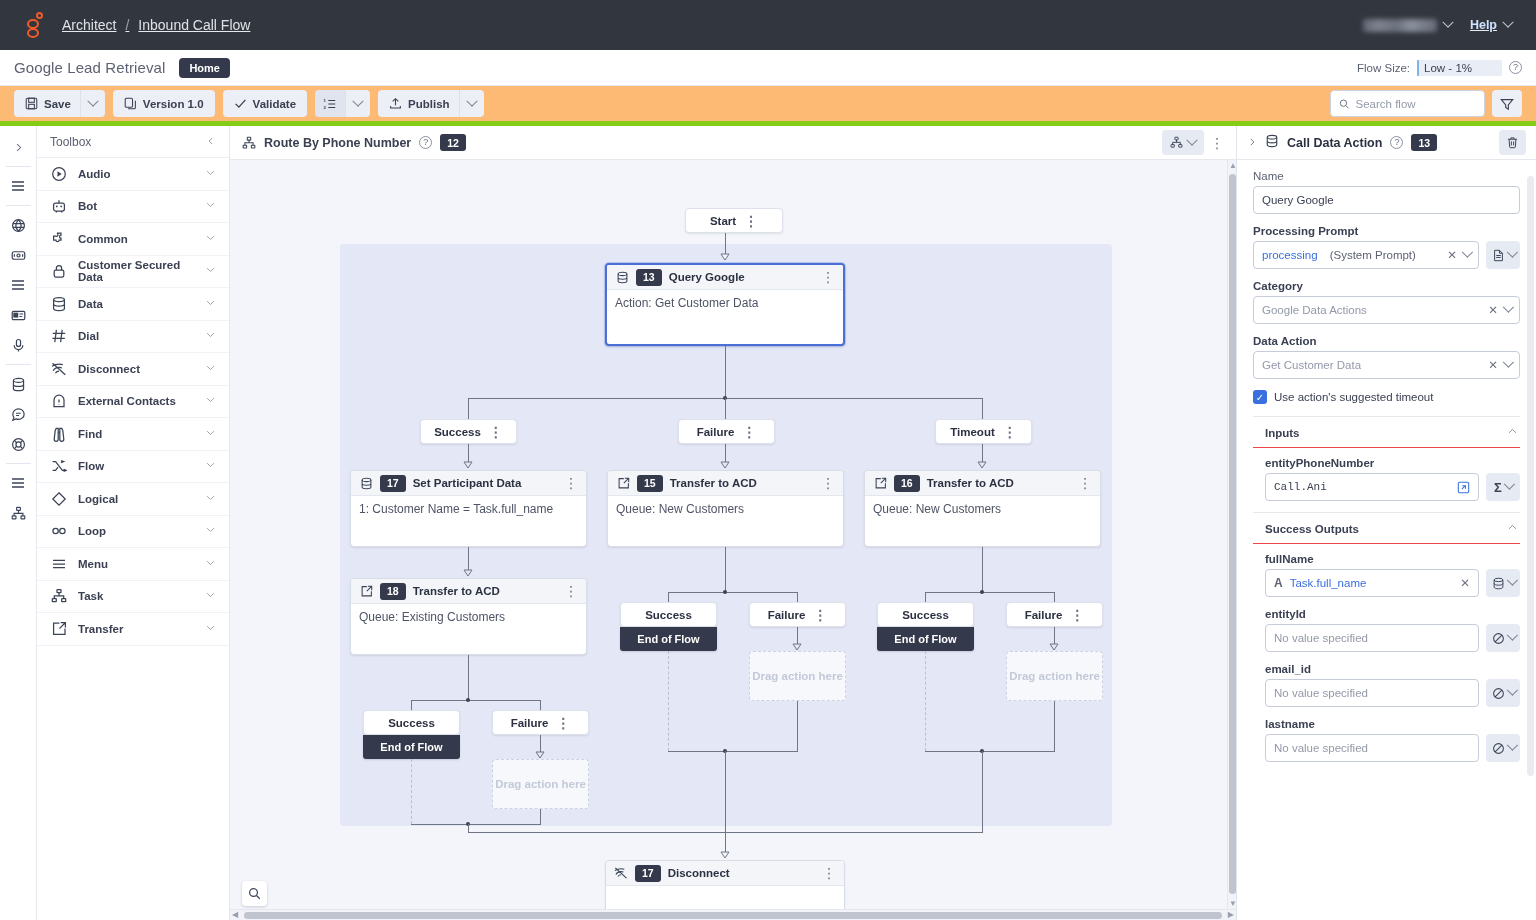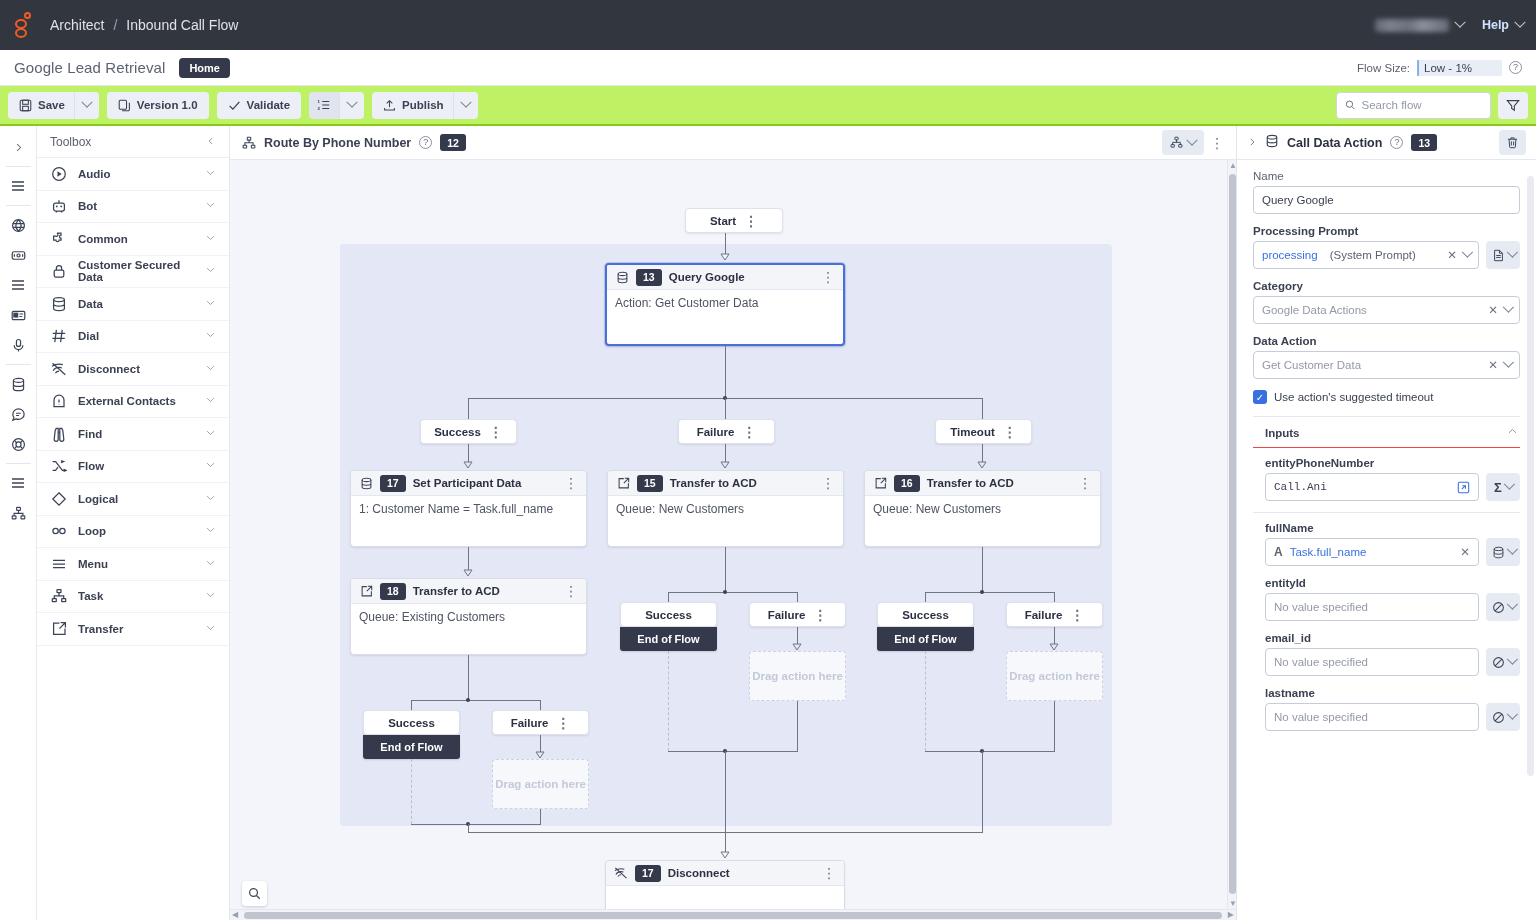--- a/index.html
+++ b/index.html
@@ -10,21 +10,21 @@
     font-size: 12px;
     color: #2c3142;
     background: #ffffff;
     overflow: hidden;
   }
   .app { position: relative; width: 1536px; height: 920px; }
 
   
   .topbar {
     height: 50px; background: #32363e; display: flex; align-items: center;
-    padding: 0 12px; color: #e9eaee;
+    padding: 0 24px; color: #e9eaee; text-decoration: underline;
   }
   .logo { width: 26px; height: 30px; position: relative; margin-right: 12px; flex: 0 0 auto; }
   .logo .dot1 { position:absolute; width:7px; height:7px; border-radius:50%; border:2px solid #f15a29; top:2px; left:12px; }
   .logo .dot2 { position:absolute; width:12px; height:10px; border-radius:50%; border:2.5px solid #f15a29; top:9px; left:3px; }
   .logo .dot3 { position:absolute; width:12px; height:10px; border-radius:50%; border:2.5px solid #f15a29; top:18px; left:3px; }
   .crumbs { display:flex; align-items:center; gap:9px; font-size:14px; }
   .crumbs .sep { color:#9aa0ad; }
   .crumb-a { color:#dfe2e8; }
   .crumb-b { color:#dfe2e8; }
   .topbar-right { margin-left:auto; display:flex; align-items:center; gap:18px; font-size:12.5px; }
@@ -53,22 +53,22 @@
     background:#e9edf6; border-left:2px solid #7fb4e8; padding:2px 30px 2px 5px;
     color:#3b4152; font-size:11.5px; border-radius:1px;
   }
   .qmark {
     width:13px; height:13px; border-radius:50%; border:1.2px solid #8b91a0;
     font-size:9px; line-height:11px; text-align:center; color:#6b7180; display:inline-block;
   }
 
   
   .toolbar {
-    height:40px; background:#bef264; border-bottom:2px solid #84cc16;
-    display:flex; align-items:center; padding:0 8px; gap:8px;
+    height:40px; background:#fdba74; border-bottom:5px solid #84cc16;
+    display:flex; align-items:center; padding:0 14px; gap:8px;
   }
   .btn {
     height:27px; background:#eceff6; border:none; border-radius:4px;
     display:flex; align-items:center; gap:6px; padding:0 11px;
     font-size:11.5px; font-weight:bold; color:#3b4152; cursor:pointer;
     font-family:"Liberation Sans", sans-serif;
   }
   .btn.split-main { border-radius:4px 0 0 4px; padding-right:9px; }
   .btn.split-arrow { border-radius:0 4px 4px 0; padding:0 8px; border-left:1px solid #dde1ea; }
   .btn-group { display:flex; }
@@ -1006,20 +1006,28 @@
             </div>
             <div class="sq-btn">
               <span style="font-size:13px;font-weight:bold;">Σ</span>
               <span class="chev dark" style="transform:rotate(45deg) translate(-1px,-3px);"></span>
             </div>
           </div>
         </div>
 
         <div class="sec-div"></div>
 
+        <div class="sec-head">
+          <span>Success Outputs</span>
+          <span class="up">
+            <svg width="11" height="11" viewBox="0 0 16 16" fill="none" stroke="#8b91a0" stroke-width="1.4">
+                <path d="M3 10l5-5 5 5"></path>
+              </svg>
+          </span>
+        </div>
 
         <div class="sec-in" id="outputs-list">
             <div>
               <div class="fld-label b">fullName</div>
               <div class="row-inp">
                 <div class="inp">
                   <span style="font-size:12px;font-weight:bold;color:#5d6272;margin-right:7px;">A</span>
                   <span class="link-blue">Task.full_name</span>
                   <span class="aft">
                     <span>✕</span>

